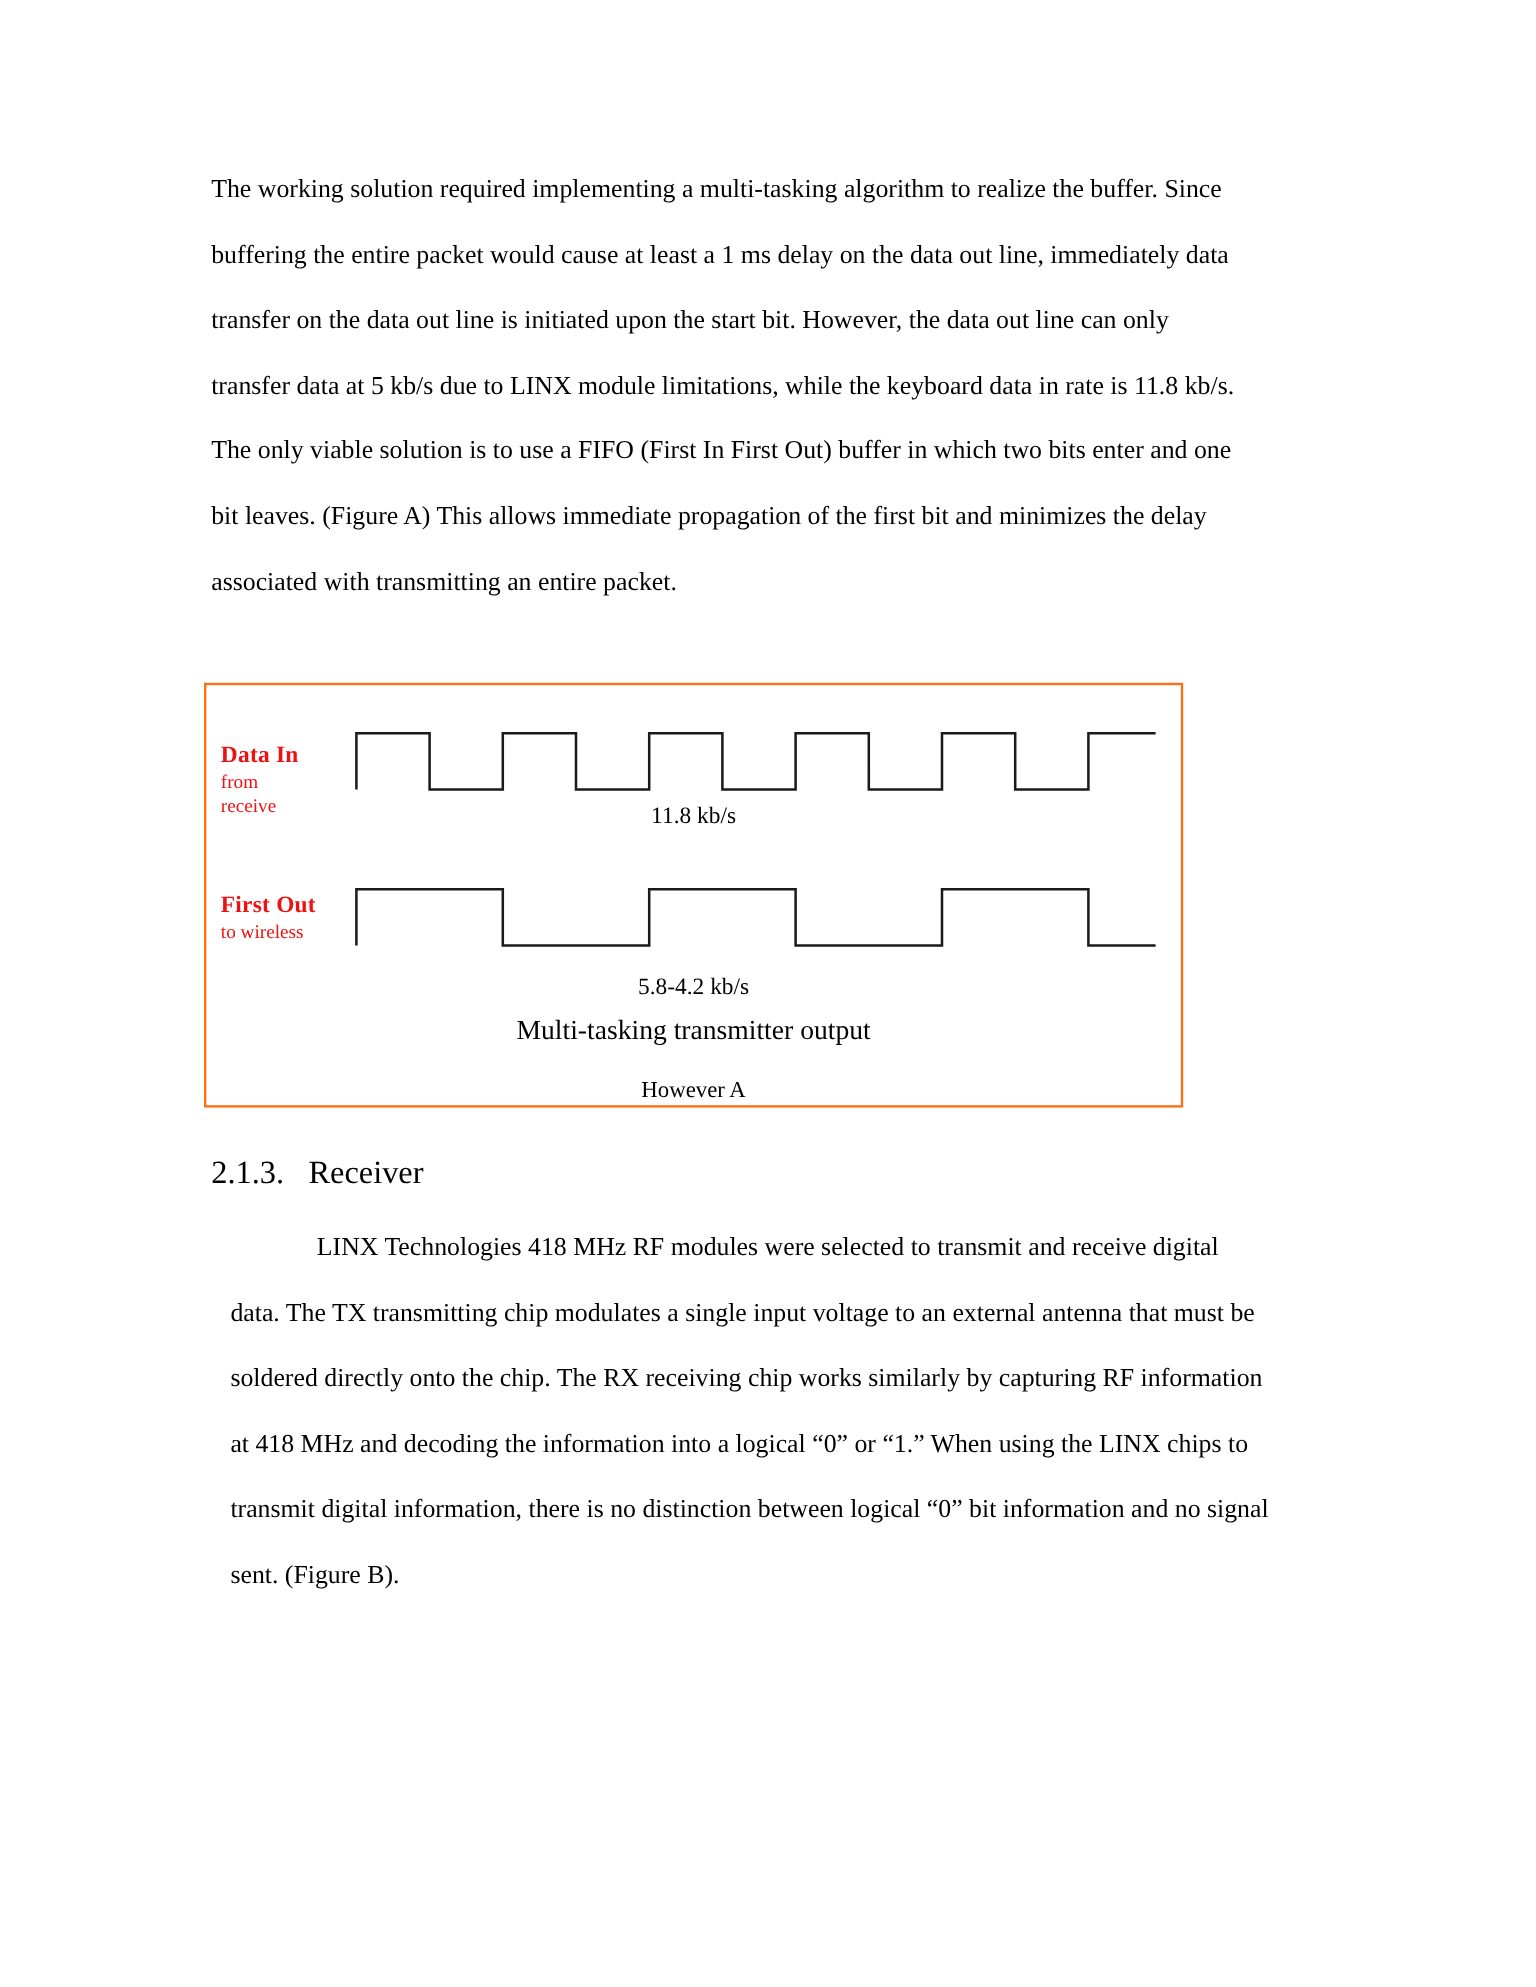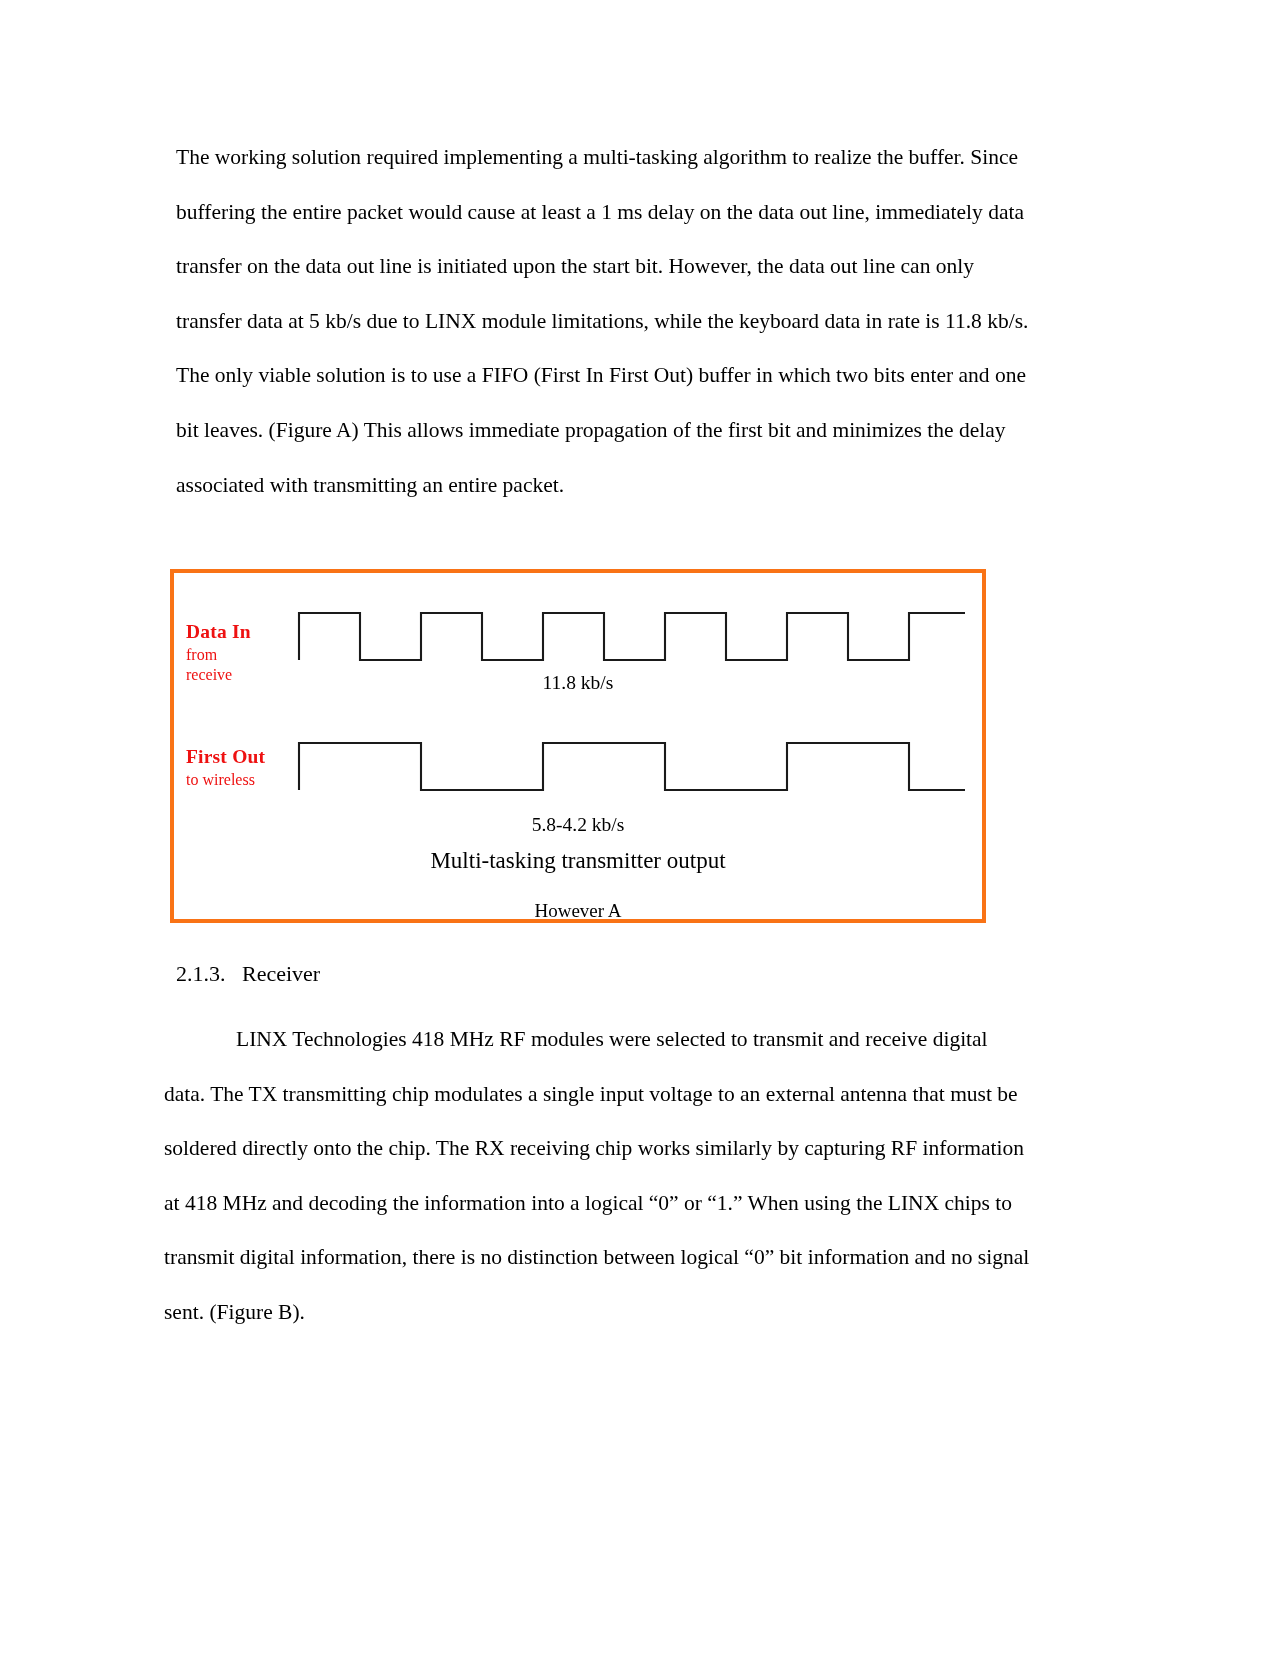--- a/index.html
+++ b/index.html
@@ -37,21 +37,21 @@
   p.body-text.indented {
     text-indent: 72px;
   }
   
   .figure-box {
     position: absolute;
     left: 170px;
     top: 569px;
     width: 816px;
     height: 354px;
-    border: 4px solid #f97316;
+    border: 2px solid #f97316;
     box-sizing: border-box;
     background: #ffffff;
   }
   .fig-label {
     position: absolute;
     font-family: "Liberation Serif", "DejaVu Serif", serif;
     color: #ee1111;
     line-height: 1.28;
   }
   .fig-label .lbl-strong {
@@ -108,27 +108,27 @@
     top: 0;
     width: 816px;
     height: 354px;
     pointer-events: none;
   }
   
   .section-heading {
     position: absolute;
     left: 176px;
     top: 960px;
-    font-size: 22px;
+    font-size: 27px;
     line-height: 1.3;
     white-space: pre;
   }
   .lower-content {
     position: absolute;
-    left: 164px;
+    left: 192px;
     top: 1012px;
     width: 868px;
   }
 </style>
 </head>
 <body>
 
 <div class="page">
 
   <div class="content">

